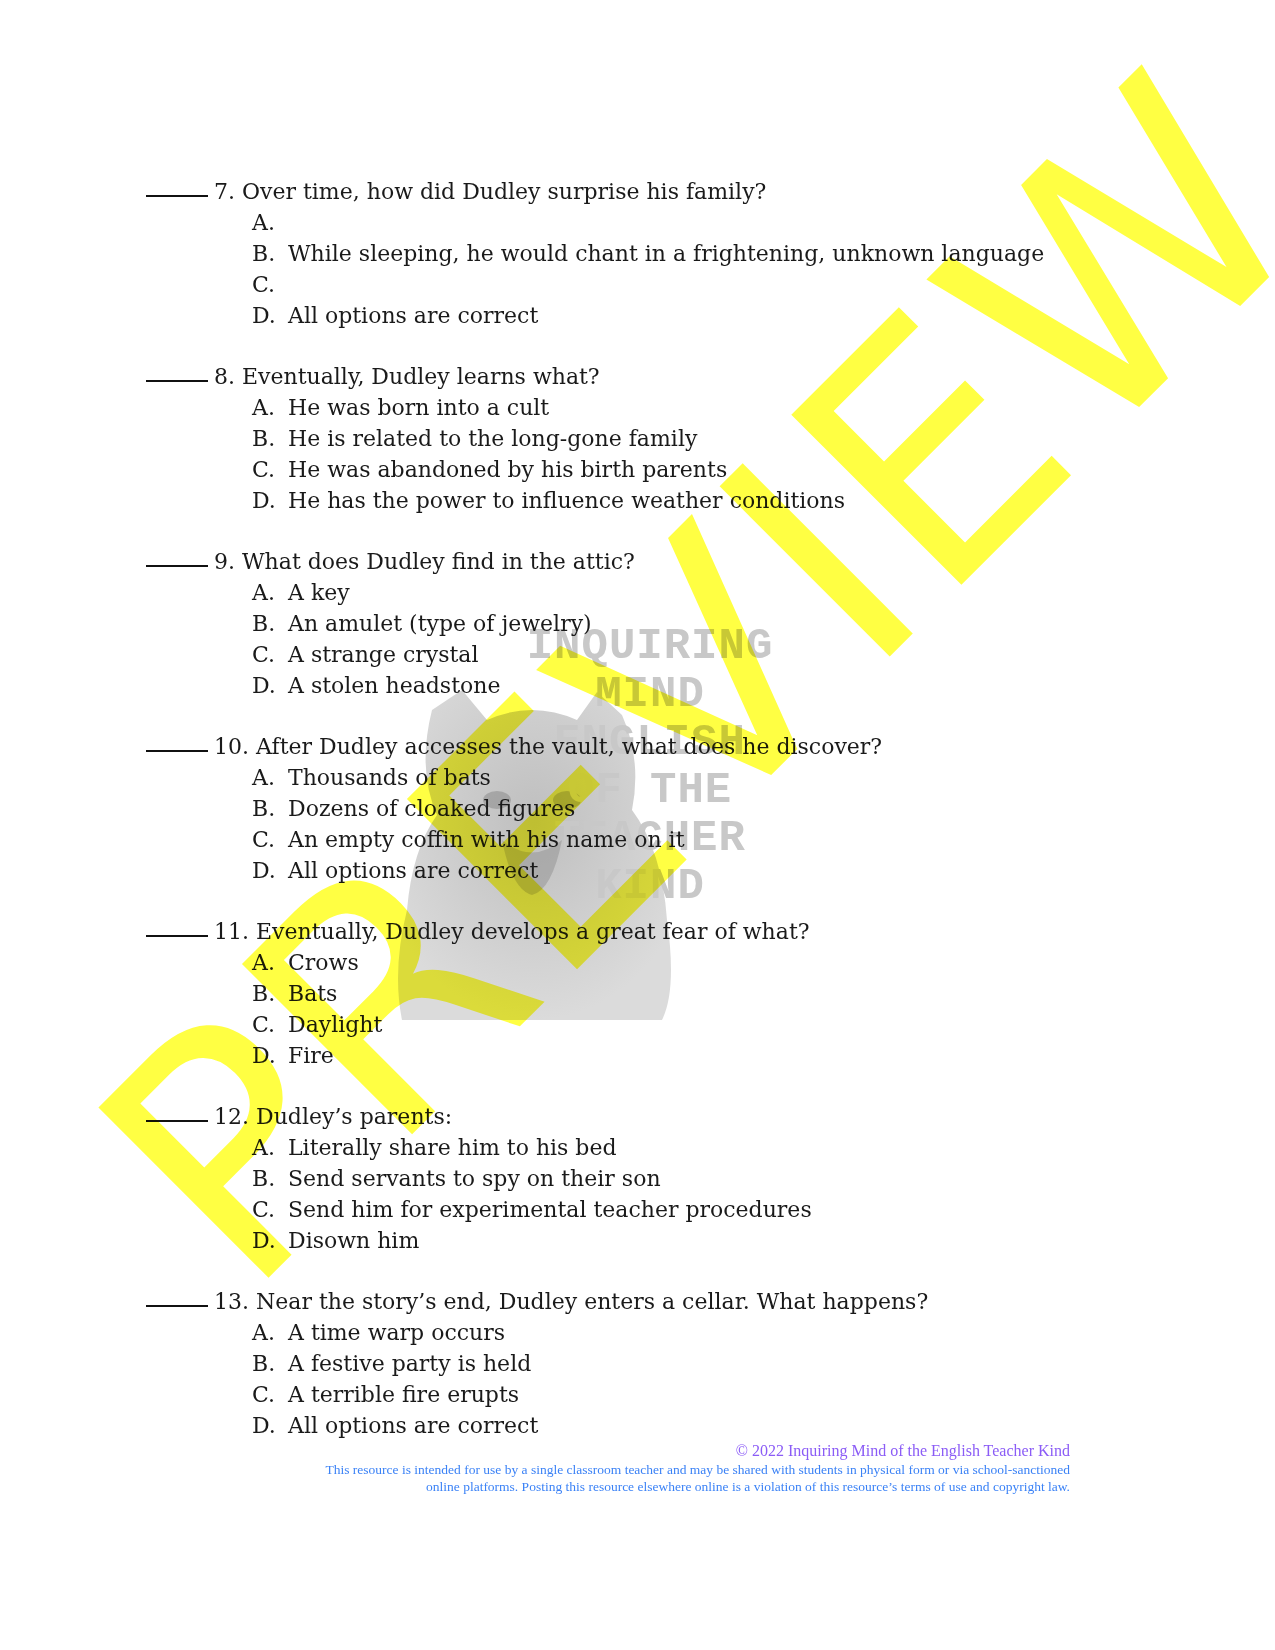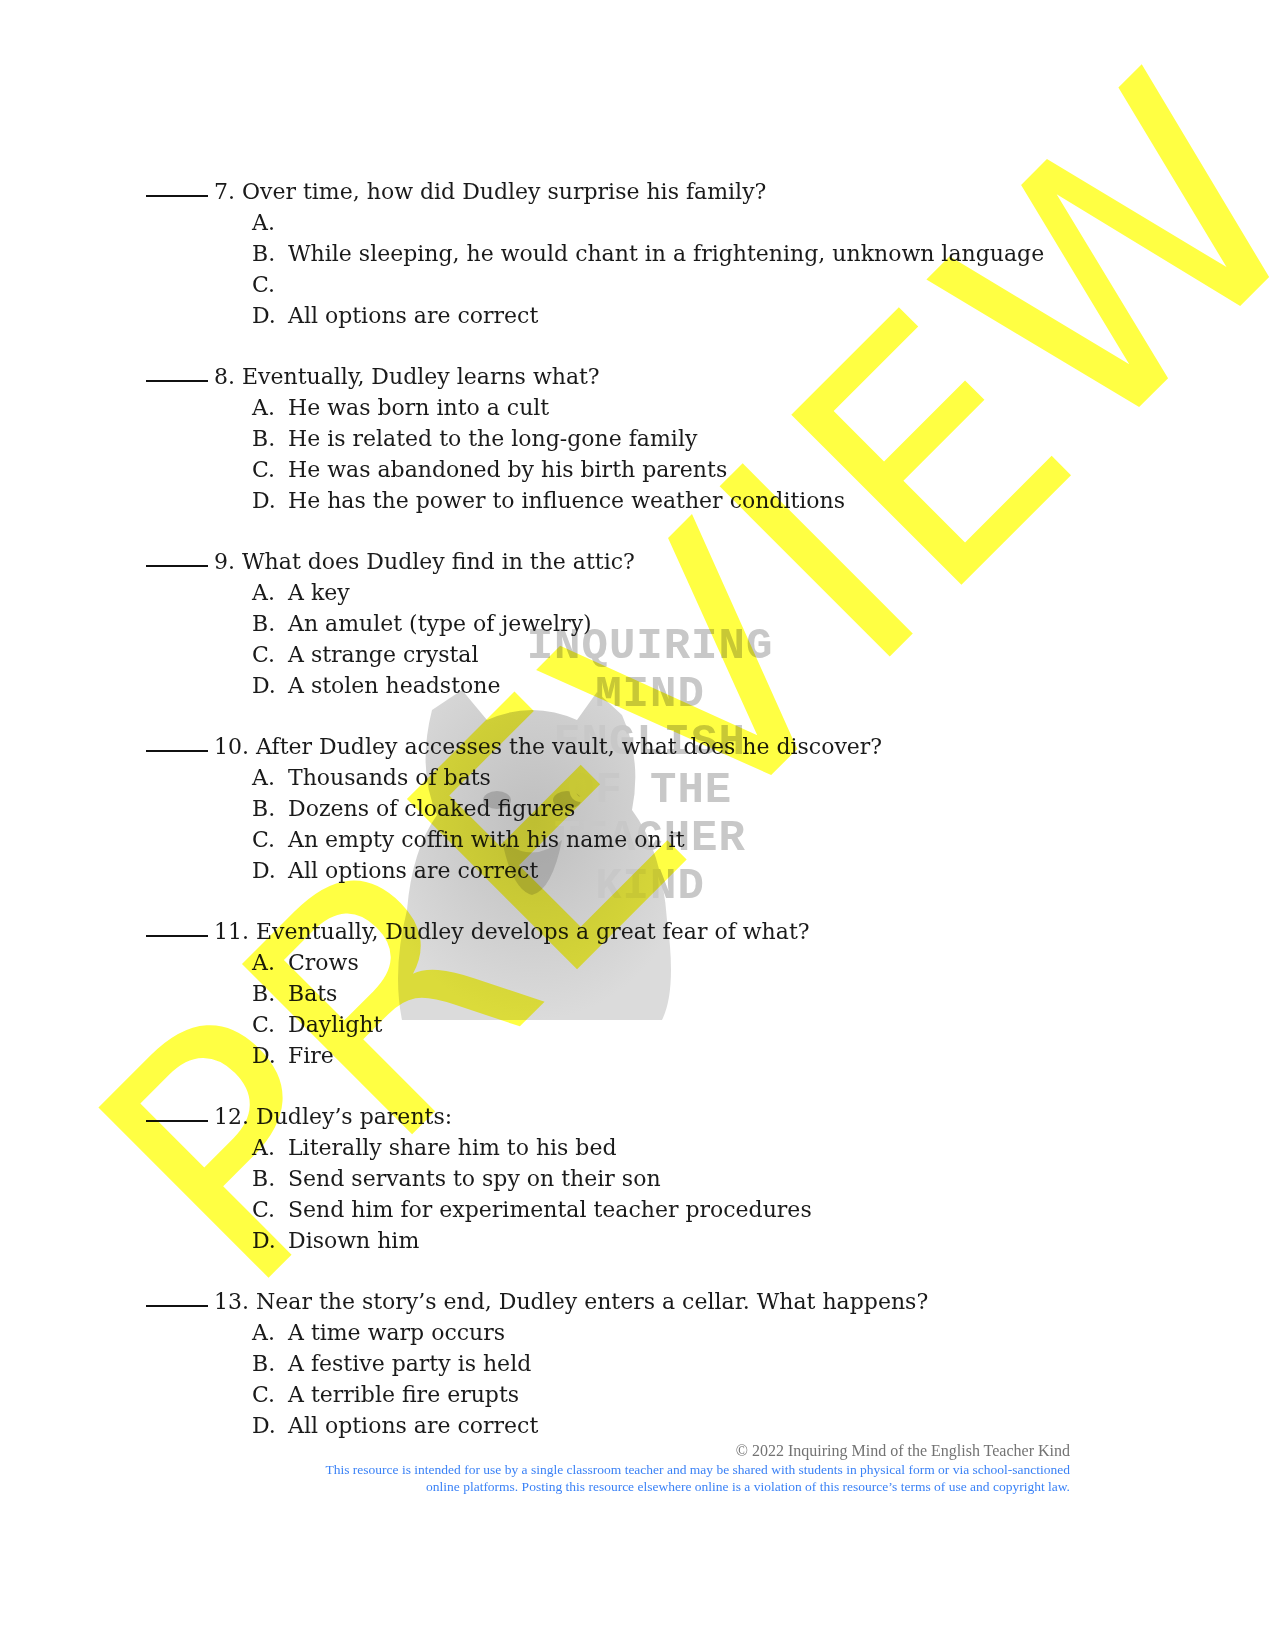--- a/index.html
+++ b/index.html
@@ -93,21 +93,21 @@
     .footer {
       position: absolute;
       right: 205px;
       top: 1441px;
       text-align: right;
       z-index: 3;
       font-family: "Liberation Serif", "DejaVu Serif", serif;
     }
     .footer-copyright {
       font-size: 16px;
-      color: #737373;
+      color: #8b5cf6;
       line-height: 20px;
     }
     .footer-notice {
       font-size: 13.5px;
       color: #3b82f6;
       line-height: 17px;
     }
 
     
     .preview-wm {

